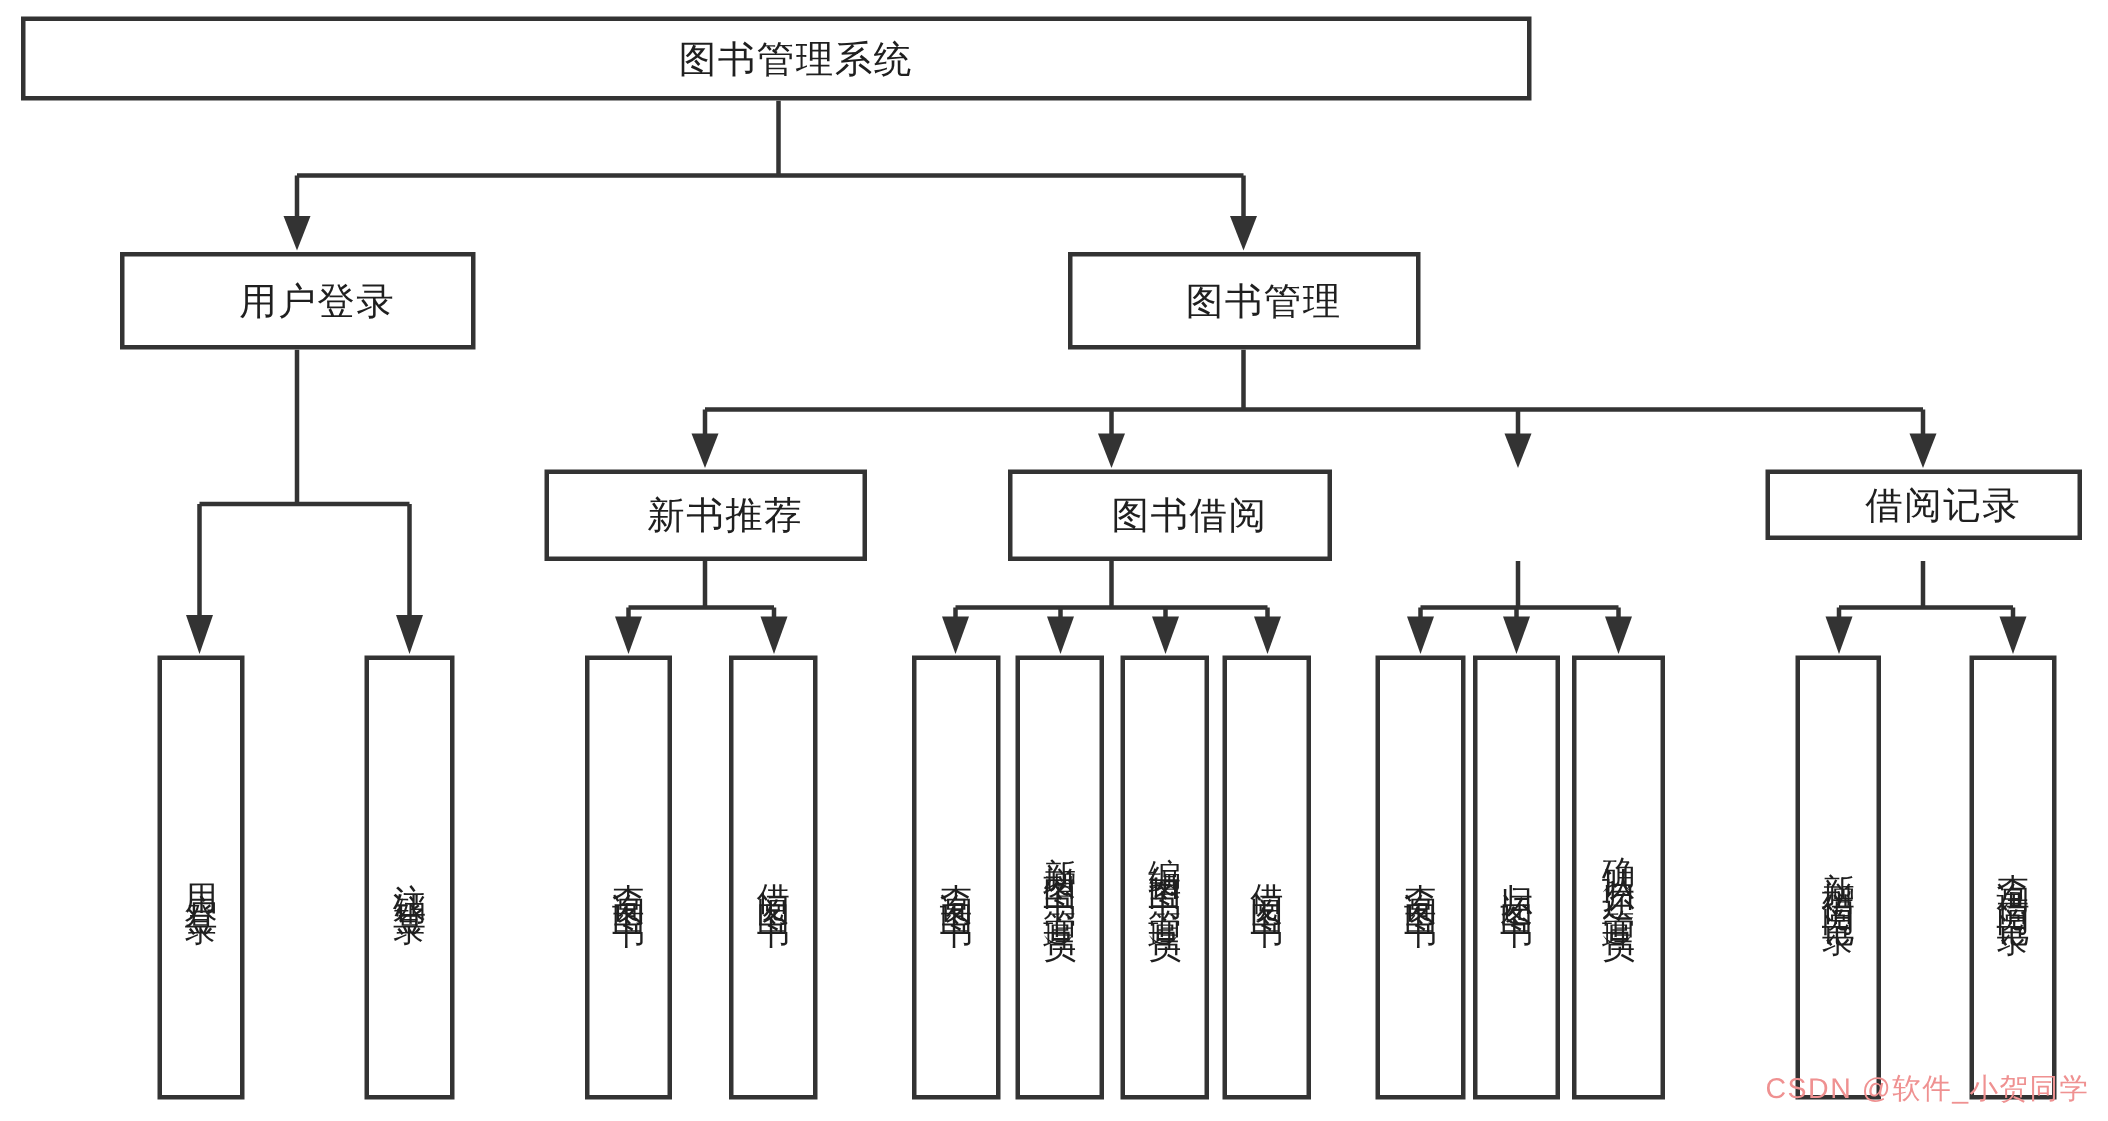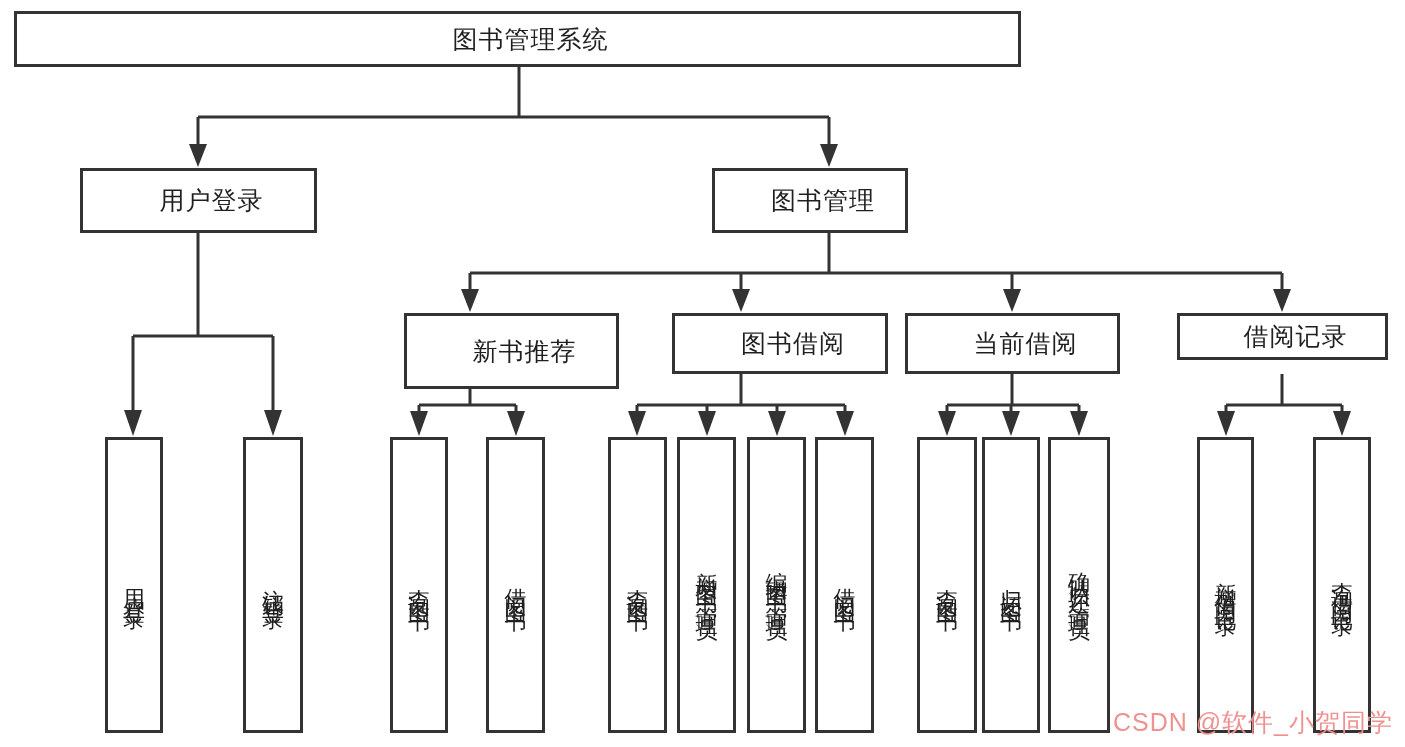--- a/index.html
+++ b/index.html
@@ -60,21 +60,21 @@
     writing-mode: vertical-rl;
     text-orientation: mixed;
     font-size: 22px;
     letter-spacing: 7px;
     line-height: 1;
   }
   #watermark {
     position: absolute;
     right: 12px;
     bottom: 8px;
-    font-size: 25px;
+    font-size: 19px;
     letter-spacing: 1px;
     color: #ef9191;
     white-space: nowrap;
   }
 </style>
 </head>
 <body>
 
 <div id="canvas">
 
@@ -110,25 +110,24 @@
     <polygon points="1070,411 1088,411 1079,436"></polygon>
 
     <path d="M1282 374 V405 M1226 405 H1342 M1226 405 V412 M1342 405 V412"></path>
     <polygon points="1217,411 1235,411 1226,436"></polygon>
     <polygon points="1333,411 1351,411 1342,436"></polygon>
   </svg>
 
   <div class="box" style="left:14px; top:11px; width:1007px; height:56px;">图书管理系统</div>
 
   <div class="box" style="left:80px; top:168px; width:237px; height:65px;">用户登录</div>
-  <div class="box" style="left:712px; top:168px; width:196px; height:65px;">图书管理</div>
+  <div class="box" style="left:712px; top:168px; width:235px; height:65px;">图书管理</div>
 
-  <div class="box" style="left:363px; top:313px; width:215px; height:76px;margin-left:41px;">新书推荐</div>
+  <div class="box" style="left:363px; top:313px; width:215px; height:61px;">新书推荐</div>
   <div class="box" style="left:633px; top:313px; width:216px; height:61px;margin-left:39px;">图书借阅</div>
-  <div class="box" style="left:905px; top:313px; width:215px; height:61px;">当前借阅</div>
   <div class="box" style="left:1177px; top:313px; width:211px; height:47px;">借阅记录</div>
 
   <div class="vbox" style="left:105px; width:58px;">
     <span>用户登录</span>
   </div>
   <div class="vbox" style="left:243px; width:60px;">
     <span>注销登录</span>
   </div>
 
   <div class="vbox" style="left:390px; width:58px;">

